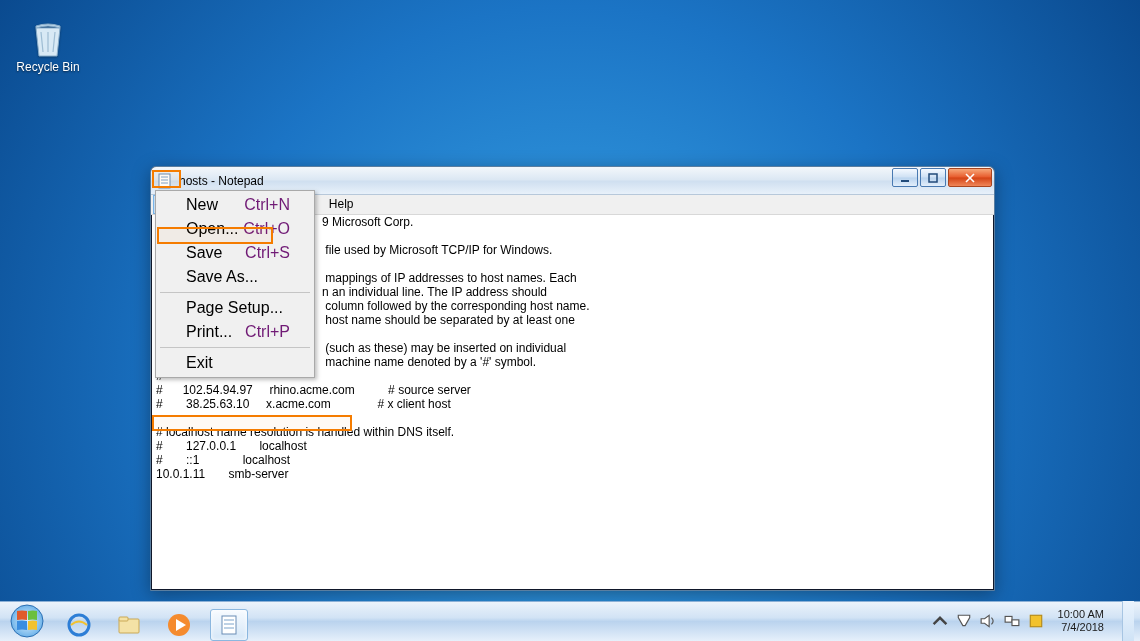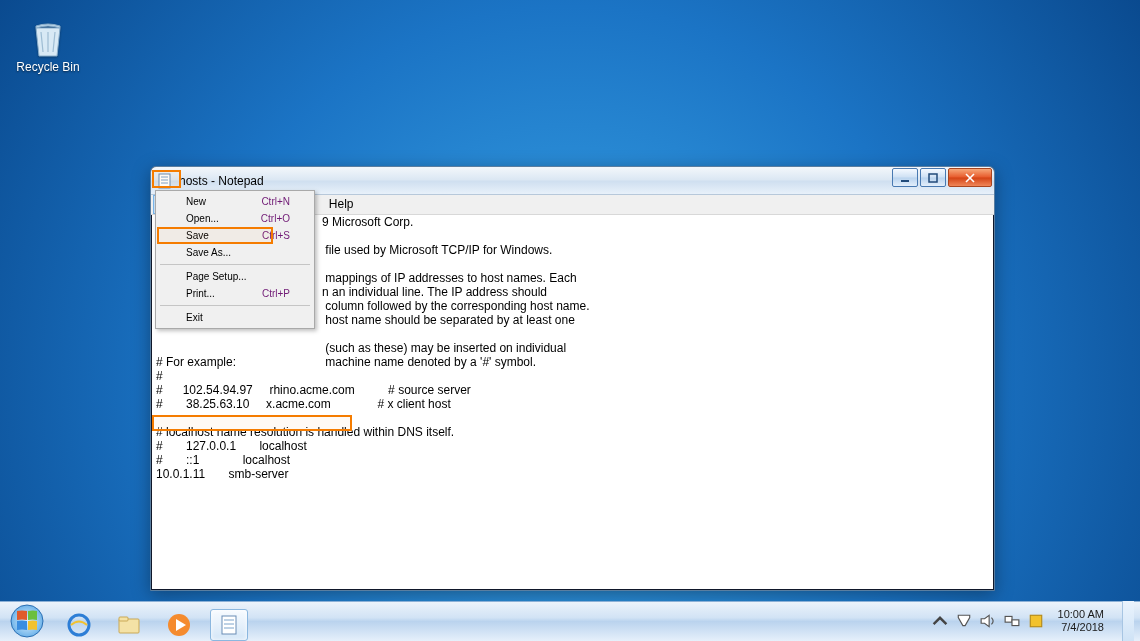--- a/index.html
+++ b/index.html
@@ -22,21 +22,21 @@
 .winbtn svg { width:10px; height:10px; }
 
 .menubar { height: 20px; background:#f0f0f0; border-bottom:1px solid #d8d8d8; display:flex; font-size:12px; padding-left:2px; }
 .menubar span { padding: 2px 8px; color:#000; cursor:default; }
 .menubar span.active { background:#cce4f7; border:1px solid #7ab6ea; padding:1px 7px; }
 
 .textarea { position:absolute; top:48px; left:1px; right:1px; bottom:1px; background:#fff; font-family: Consolas,"Courier New",monospace; font-size:12px; line-height:14px; white-space:pre; padding:2px 11px; overflow:hidden; color:#000; }
 
 
 .dropdown { position:absolute; left:155px; top:190px; width:160px; background:#f0f0f0; border:1px solid #a9a9a9; box-shadow:2px 2px 4px rgba(0,0,0,.25); padding:2px; z-index:5; }
-.dditem { display:flex; justify-content:space-between; font-size:10px; padding:3px 22px 3px 28px; color:#000; cursor:default; }
+.dditem { display:flex; justify-content:space-between; font-size:16px; padding:3px 22px 3px 28px; color:#000; cursor:default; }
 .dditem .sc { color:#701a75; }
 .ddsep { height:1px; background:#c5c5c5; margin:3px 2px; }
 
 
 .hl { position:absolute; border:2px solid #f57c00; background:rgba(245,124,0,.04); pointer-events:none; z-index:10; }
 
 
 .taskbar { position:absolute; left:0; right:0; bottom:0; height:40px; background:linear-gradient(#ecf3fb,#d2e3f5 40%,#bad3ee 50%,#e6f0fb); border-top:1px solid #8cb0d6; display:flex; align-items:flex-end; }
 .start { width:54px; height:40px; display:flex; align-items:center; justify-content:center; }
 .start svg { width:36px; height:36px; }

